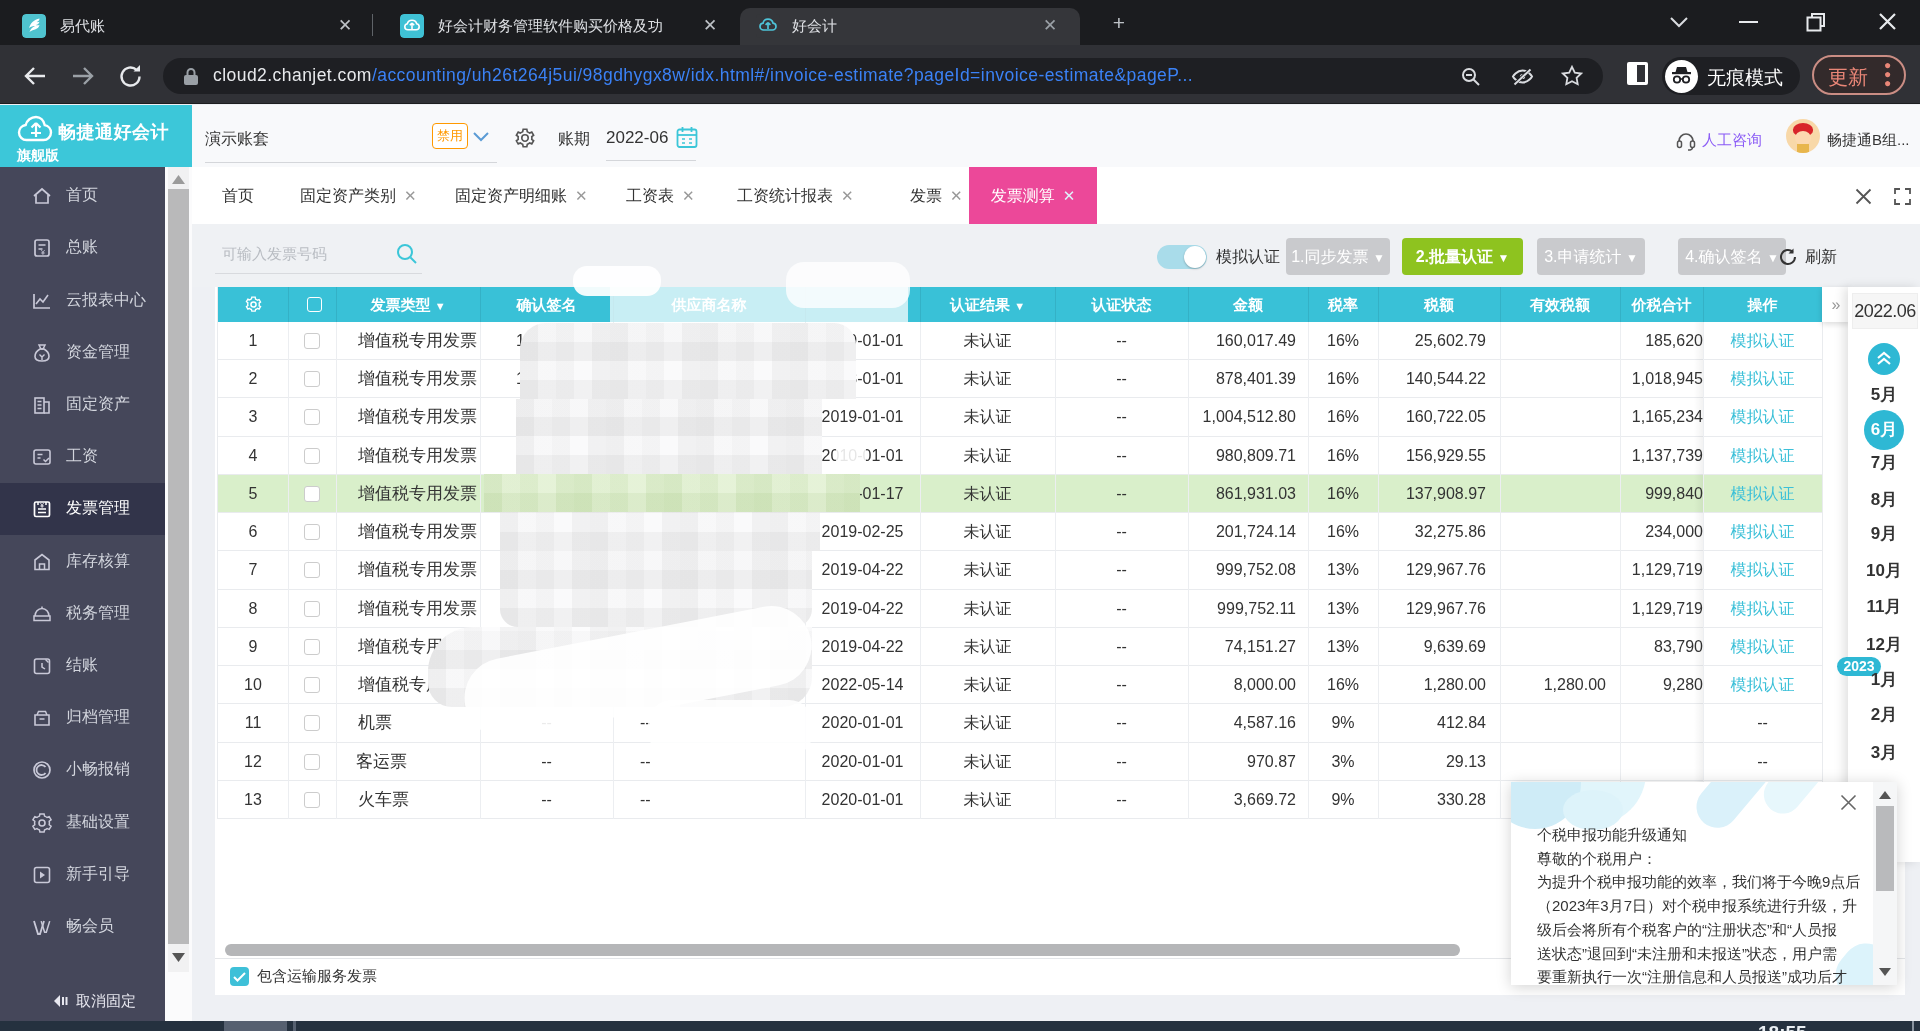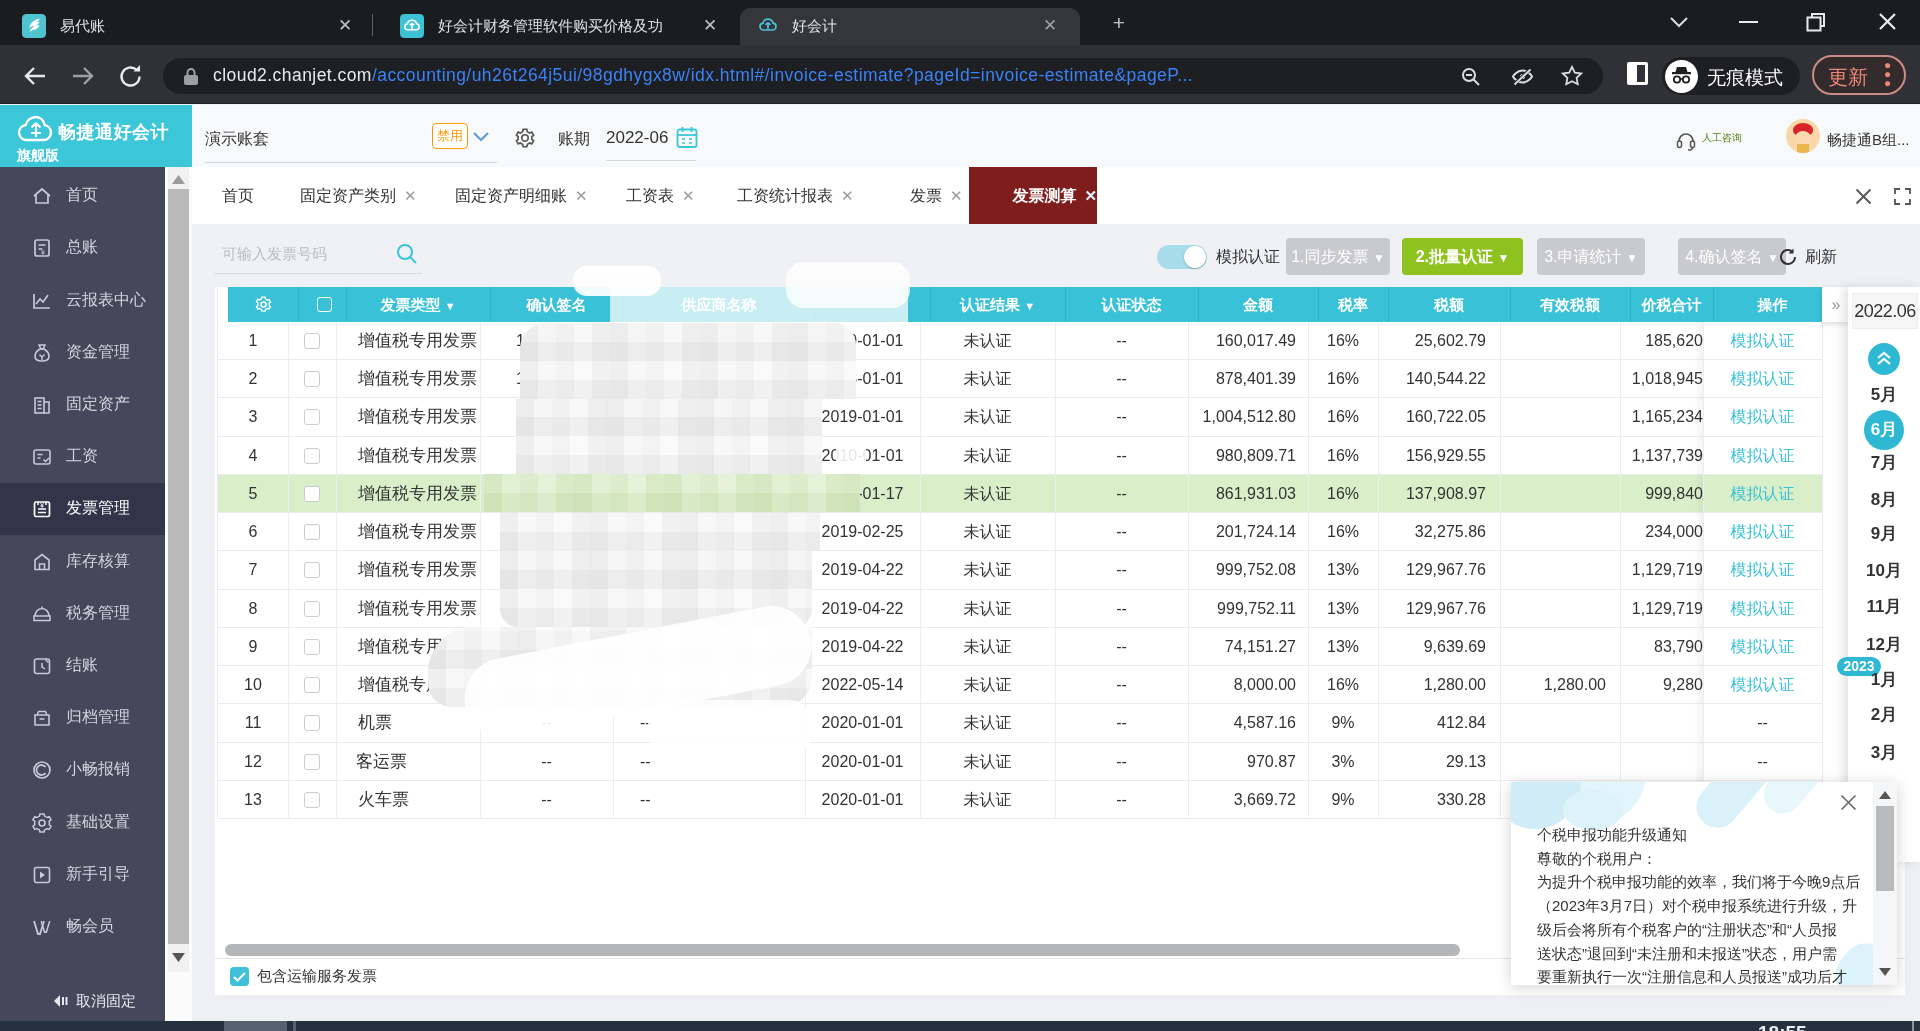--- a/index.html
+++ b/index.html
@@ -27,27 +27,27 @@
 .mitem { position:absolute; left:0; width:165px; height:52px; color:#d2d5dd; font-size:16px; }
 .mitem .mi { position:absolute; left:31px; top:15px; width:22px; height:22px; }
 .mitem .ml { position:absolute; left:66px; top:15px; }
 .mitem.sel { background:#32344a; color:#ffffff; }
 #sbscroll { position:absolute; left:165px; top:167px; width:27px; height:854px; background:#fbfbfc; }
 
 
 #tabrow { position:absolute; left:192px; top:167px; width:1728px; height:57px; background:#ffffff; }
 .ptab { position:absolute; top:0; height:57px; line-height:57px; font-size:16px; color:#333; white-space:nowrap; }
 .ptab .px { color:#999; font-size:15px; margin-left:8px; }
-#ptab-active { background:#7f1d1d; color:#fff; text-align:right;font-weight:bold; }
+#ptab-active { background:#ec4899; color:#fff; text-align:center; }
 #toolbar { position:absolute; left:192px; top:224px; width:1728px; height:63px; background:#eff1f4; }
 .gbtn { position:absolute; top:14px; height:37px; border-radius:4px; color:#fff; font-size:16px; text-align:center; line-height:37px; }
 
 
 #card { position:absolute; left:215px; top:287px; width:1690px; height:708px; background:#fff; }
-#thead { position:absolute; left:3px; top:0; width:1604px; height:35px; background:#39c1d7; color:#fff; font-size:15px; font-weight:bold;margin-left:10px; }
+#thead { position:absolute; left:3px; top:0; width:1604px; height:35px; background:#39c1d7; color:#fff; font-size:15px; font-weight:bold; }
 .th { position:absolute; top:0; height:35px; line-height:35px; text-align:center; }
 .row { position:absolute; left:3px; width:1604px; height:38px; border-bottom:1px solid #e9ebee; font-size:16px; color:#333; background:#fff; }
 .row.green { background:#d9efca; }
 .cell { position:absolute; top:0; height:38px; line-height:38px; overflow:hidden; }
 .c-center { text-align:center; }
 .c-right { text-align:right; }
 .link { color:#3cc0d8; }
 .vline { position:absolute; top:0; width:1px; height:100%; background:#eceef1; }
 .cb { position:absolute; left:0; top:11px; width:16px; height:16px; border:1px solid #ccc; border-radius:3px; background:#fff; }
 
@@ -192,21 +192,21 @@
       <path d="M1.5 9h19" stroke="#3bc6d8" stroke-width="1.8"></path>
       <path d="M6.5 1v5M15.5 1v5" stroke="#3bc6d8" stroke-width="1.8"></path>
       <path d="M6 13h3M13 13h3M6 17h3M13 17h3" stroke="#3bc6d8" stroke-width="1.6"></path>
     </svg>
   <svg style="position:absolute;left:1676px;top:26px;" width="20" height="20" viewBox="0 0 20 20">
       <path d="M3 10a7 7 0 0 1 14 0" fill="none" stroke="#555" stroke-width="1.7"></path>
       <rect x="1.5" y="10" width="4" height="6.5" rx="2" fill="none" stroke="#555" stroke-width="1.5"></rect>
       <rect x="14.5" y="10" width="4" height="6.5" rx="2" fill="none" stroke="#555" stroke-width="1.5"></rect>
       <path d="M16.5 16.5c0 2-2 2.6-4.5 2.6" fill="none" stroke="#555" stroke-width="1.5"></path>
     </svg>
-  <div style="position:absolute;left:1702px;top:26px;font-size:10px;color:#4d7c0f;">人工咨询</div>
+  <div style="position:absolute;left:1702px;top:26px;font-size:15px;color:#8b5cf6;">人工咨询</div>
   <div style="position:absolute;left:1786px;top:14px;width:34px;height:34px;border-radius:50%;background:#f8d8a8;overflow:hidden;">
     <div style="position:absolute;left:7px;top:4px;width:20px;height:13px;border-radius:50% 50% 40% 40%;background:#d8252a;"></div>
     <div style="position:absolute;left:9px;top:12px;width:16px;height:14px;border-radius:50%;background:#fcd9b0;"></div>
     <div style="position:absolute;left:11px;top:25px;width:12px;height:9px;background:#e8b64c;"></div>
   </div>
   <div style="position:absolute;left:1827px;top:26px;font-size:15px;color:#333;">畅捷通B组...</div>
 </div>
 <div id="sidebar">
   <div class="mitem" style="top:3px;">
       <svg class="mi" viewBox="0 0 22 22">

